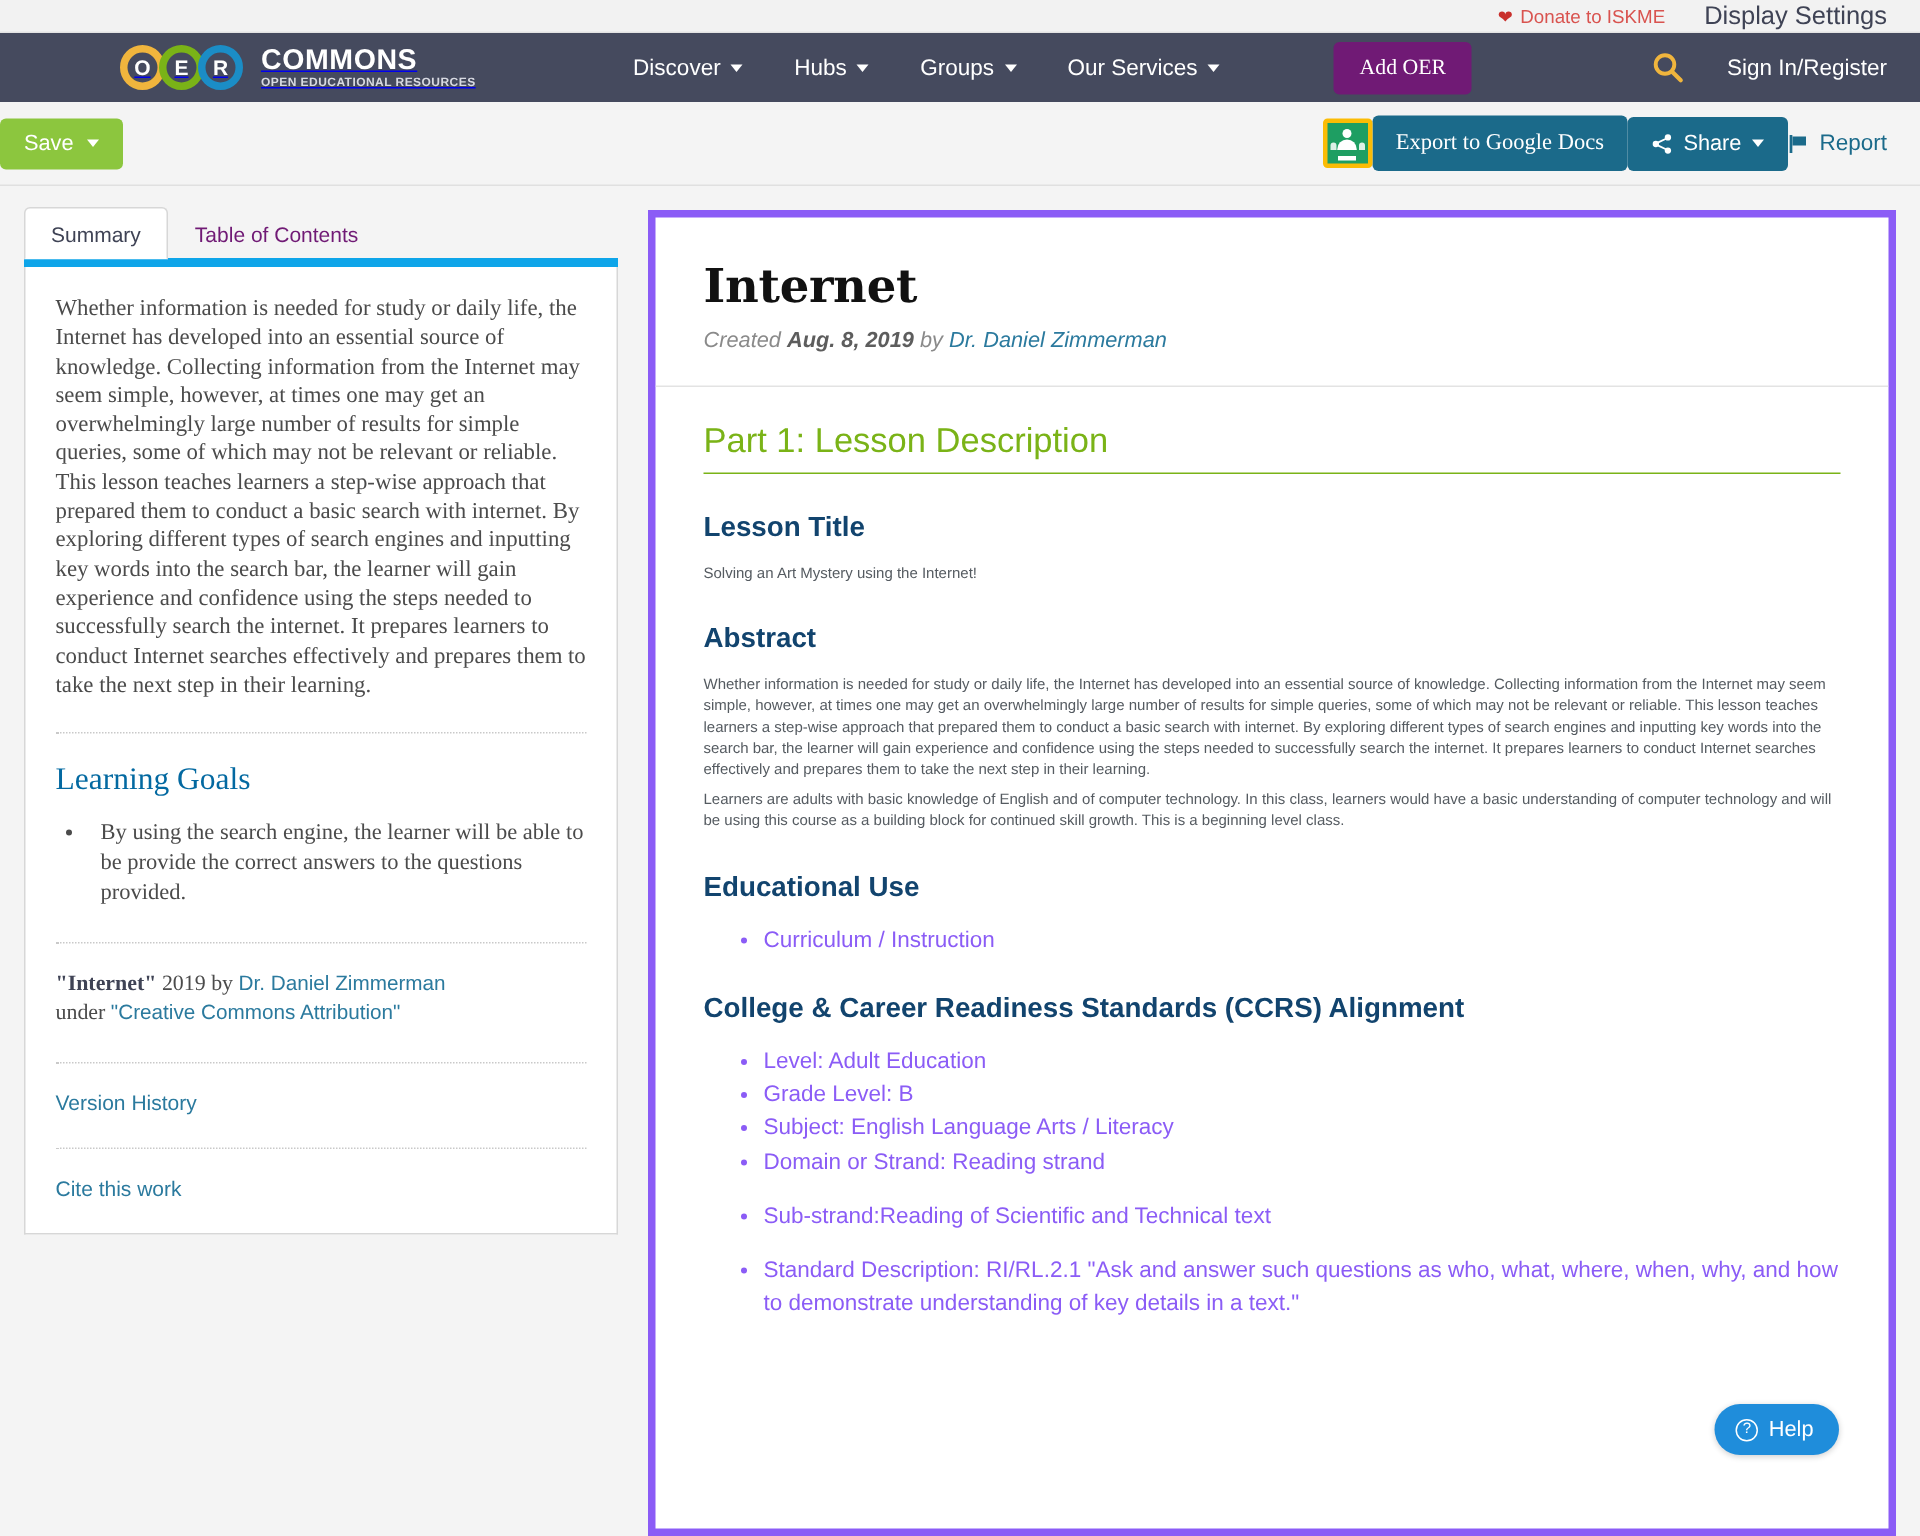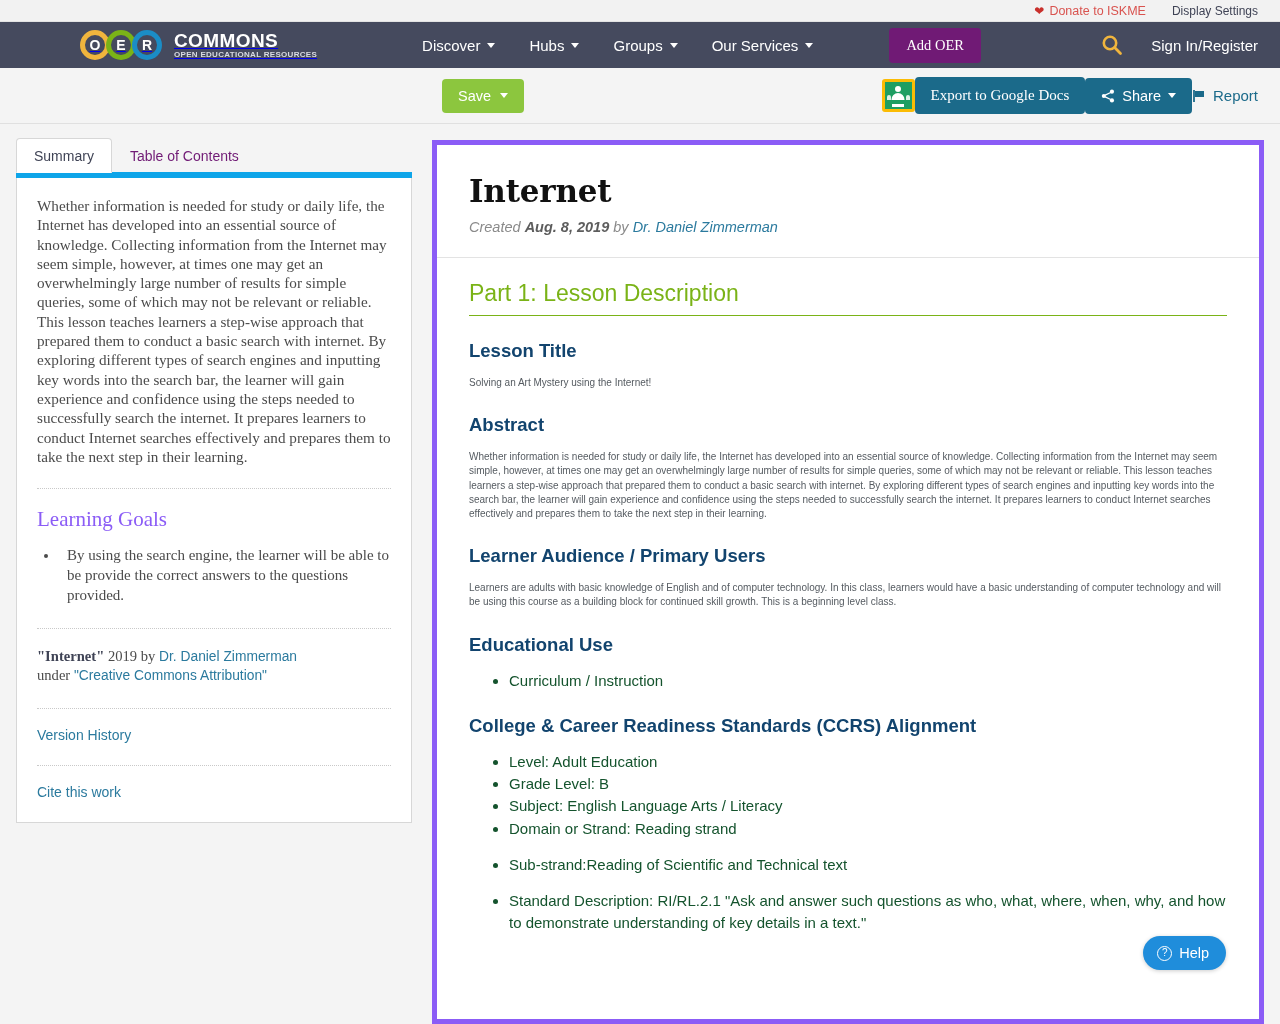--- a/index.html
+++ b/index.html
@@ -28,21 +28,21 @@
     text-decoration: none;
     display: flex;
     align-items: center;
     gap: 5px;
     font-size: 12.5px;
   }
   .heart { color: #c9302c; font-size: 12px; line-height: 1; }
   .display-settings {
     color: #3f4355;
     text-decoration: none;
-    font-size: 12px;
+    font-size: 17px;
   }
 
   
   .navbar {
     height: 46px;
     background: #454a5e;
     display: flex;
     align-items: center;
     position: relative;
   }
@@ -128,21 +128,20 @@
   
   .action-bar {
     height: 56px;
     background: #f4f4f4;
     border-bottom: 1px solid #e0e0e0;
     display: flex;
     align-items: center;
     position: relative;
   }
   .save-btn {
-    margin-left: 442px;
     background: #8cc63e;
     color: #fff;
     border: none;
     border-radius: 4px;
     padding: 9px 16px;
     font-size: 14.5px;
     display: flex; align-items: center; gap: 9px;
     cursor: pointer;
   }
   .action-right {
@@ -257,21 +256,21 @@
     margin: 0;
   }
   .divider {
     border: none;
     border-top: 1px dotted #c9c9c9;
     margin: 22px 0 18px 0;
   }
   .goals-title {
     font-family: "Liberation Serif", serif;
     font-size: 21px;
-    color: #8b5cf6;
+    color: #0369a1;
     font-weight: normal;
     margin: 0 0 14px 0;
   }
   .goals-list {
     margin: 0; padding-left: 22px;
     font-family: "Liberation Serif", serif;
     font-size: 15px;
     line-height: 1.32;
     color: #4b4b4b;
   }
@@ -349,21 +348,21 @@
     font-size: 10px;
     line-height: 1.42;
     color: #555b61;
     margin: 0 0 6px 0;
   }
   .body-list {
     margin: 0;
     padding-left: 40px;
     font-size: 15px;
     line-height: 1.42;
-    color: #14532d;
+    color: #8b5cf6;
   }
   .body-list li { margin-bottom: 1px; }
   .body-list li.spaced { margin-top: 15px; }
 
   
   .help-widget {
     position: absolute;
     right: 54px;
     bottom: 54px;
     background: #1f8ddb;
@@ -529,21 +528,20 @@
 
     <div class="doc-body">
       <h2 class="part-heading">Part 1: Lesson Description</h2>
 
       <h3 class="sec-heading">Lesson Title</h3>
       <p class="body-text">Solving an Art Mystery using the Internet!</p>
 
       <h3 class="sec-heading">Abstract</h3>
       <p class="body-text">Whether information is needed for study or daily life, the Internet has developed into an essential source of knowledge. Collecting information from the Internet may seem simple, however, at times one may get an overwhelmingly large number of results for simple queries, some of which may not be relevant or reliable. This lesson teaches learners a step-wise approach that prepared them to conduct a basic search with internet.  By exploring different types of search engines and inputting key words into the search bar, the learner will  gain experience and confidence using the steps needed to successfully search the internet.  It prepares learners to conduct Internet searches effectively and prepares them to take the next step in their learning.</p>
 
-      <h3 class="sec-heading">Learner Audience / Primary Users</h3>
       <p class="body-text">Learners are adults with basic knowledge of English and of computer technology.  In this class, learners would have a basic understanding of computer technology and will be using this course as a building block for continued skill growth.  This is a beginning level class.</p>
 
       <h3 class="sec-heading">Educational Use</h3>
       <ul class="body-list">
         <li>Curriculum / Instruction</li>
       </ul>
 
       <h3 class="sec-heading">College &amp; Career Readiness Standards (CCRS) Alignment</h3>
       <ul class="body-list">
         <li>Level: Adult Education</li>

